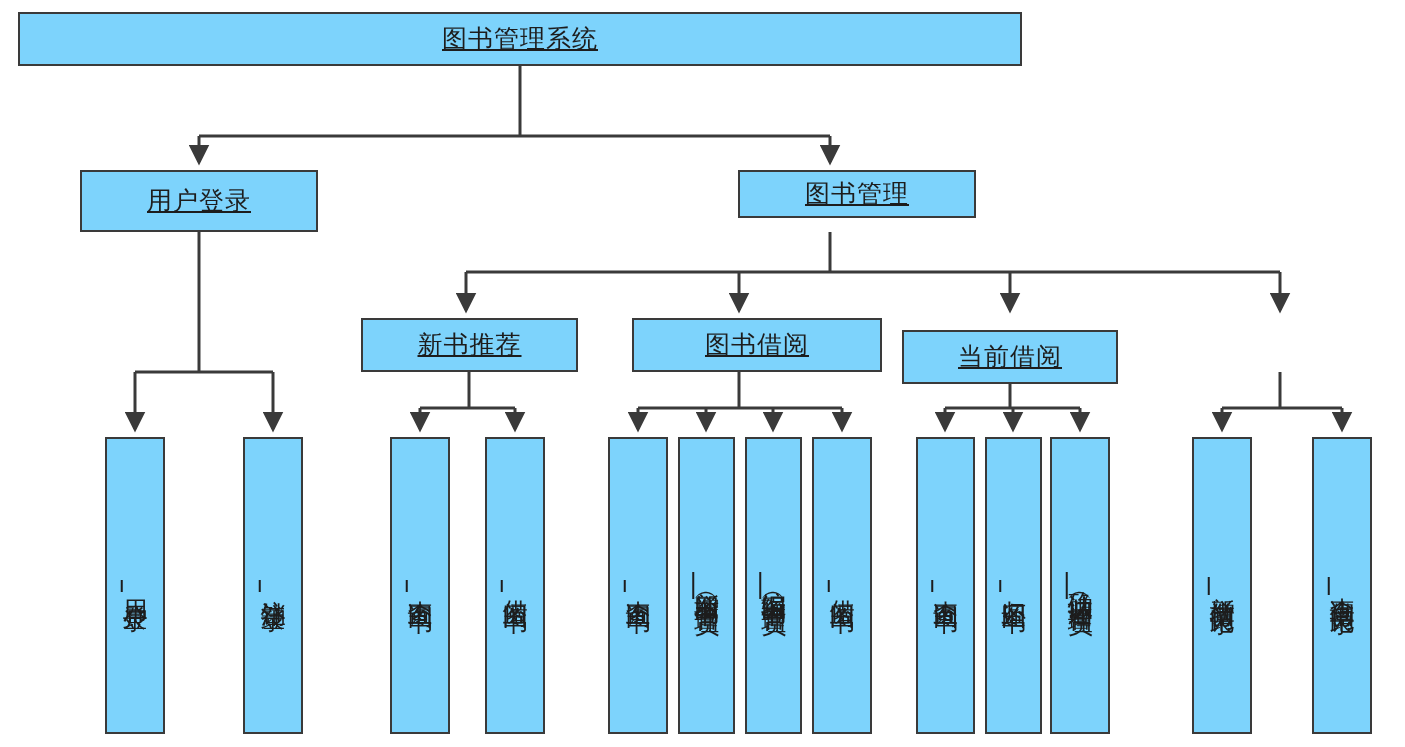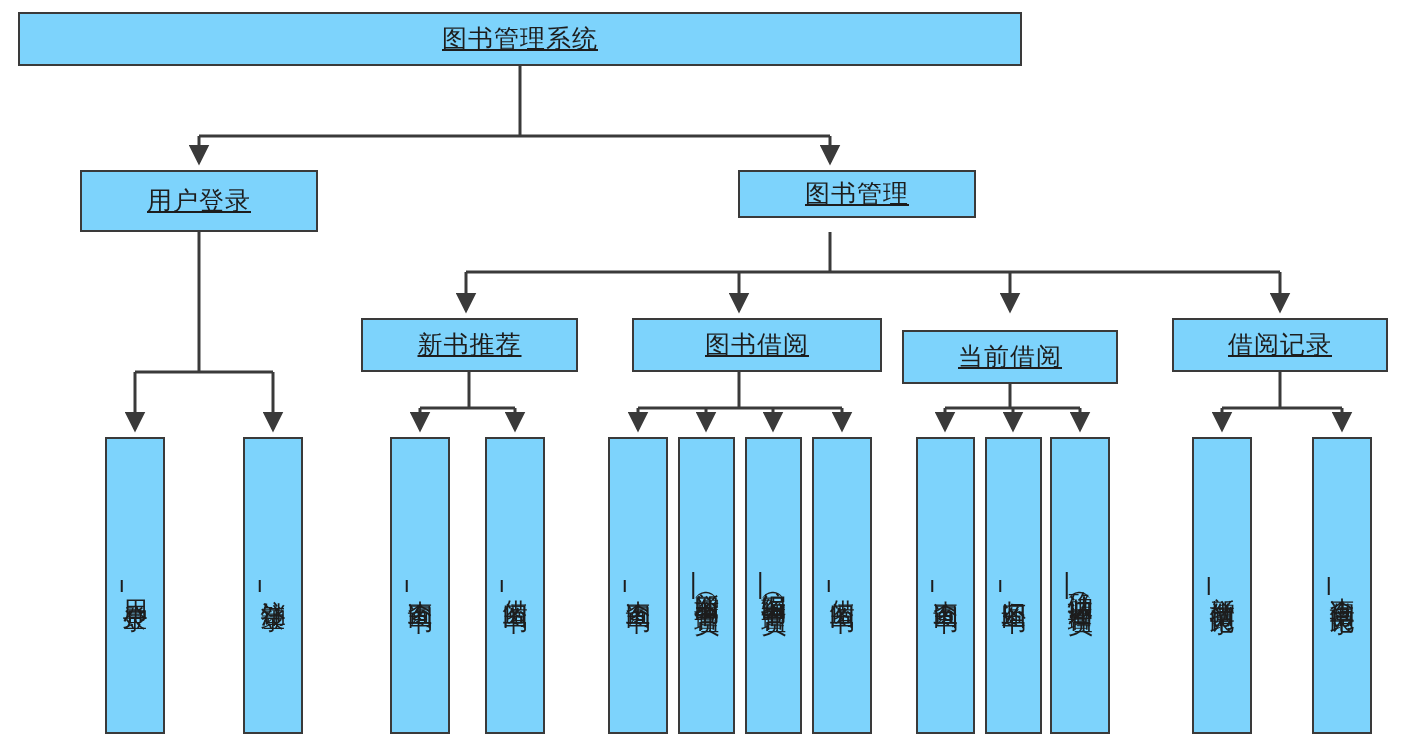--- a/index.html
+++ b/index.html
@@ -138,23 +138,20 @@
 
   <div class="node horiz" style="left:361px; top:318px; width:217px; height:54px;">
     <span>新书推荐</span>
   </div>
   <div class="node horiz" style="left:632px; top:318px; width:250px; height:54px;">
     <span>图书借阅</span>
   </div>
   <div class="node horiz" style="left:902px; top:330px; width:216px; height:54px;">
     <span>当前借阅</span>
   </div>
-  <div class="node horiz" style="left:1172px; top:318px; width:216px; height:54px;">
-    <span>借阅记录</span>
-  </div>
 
   <div class="node vert" style="left:105px; top:437px; width:60px; height:297px;">
     <span class="vtext">用户登录</span>
   </div>
   <div class="node vert" style="left:243px; top:437px; width:60px; height:297px;">
     <span class="vtext">注销登录</span>
   </div>
   <div class="node vert" style="left:390px; top:437px; width:60px; height:297px;">
     <span class="vtext">查询图书</span>
   </div>

